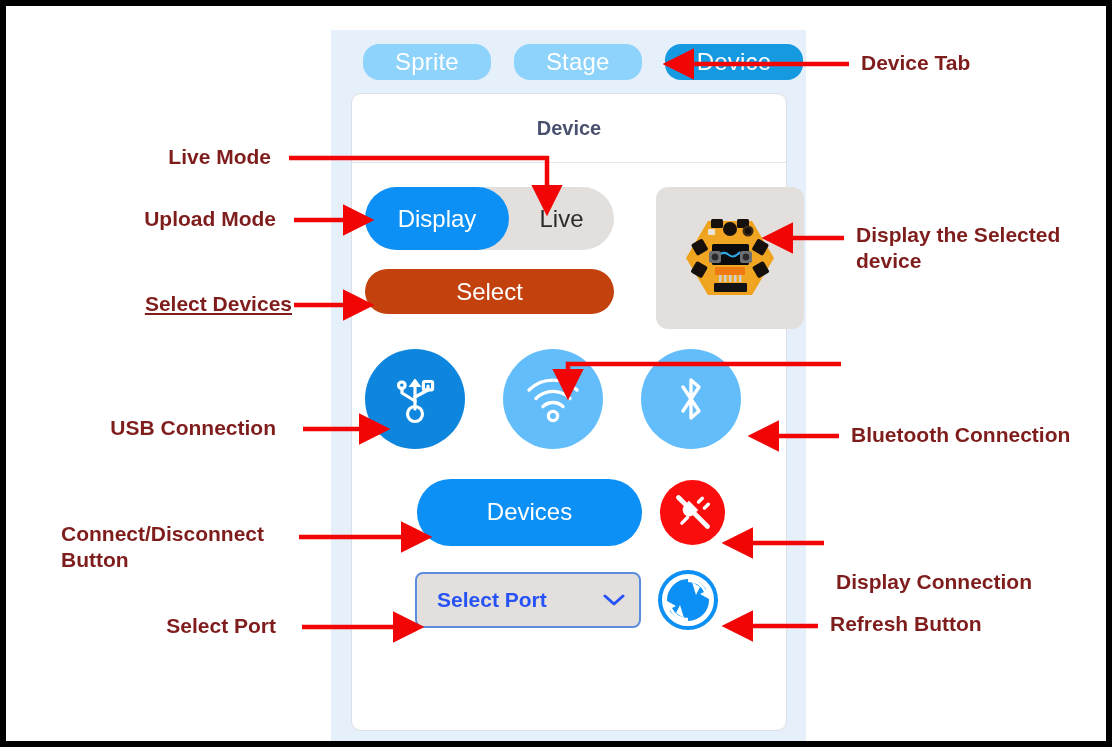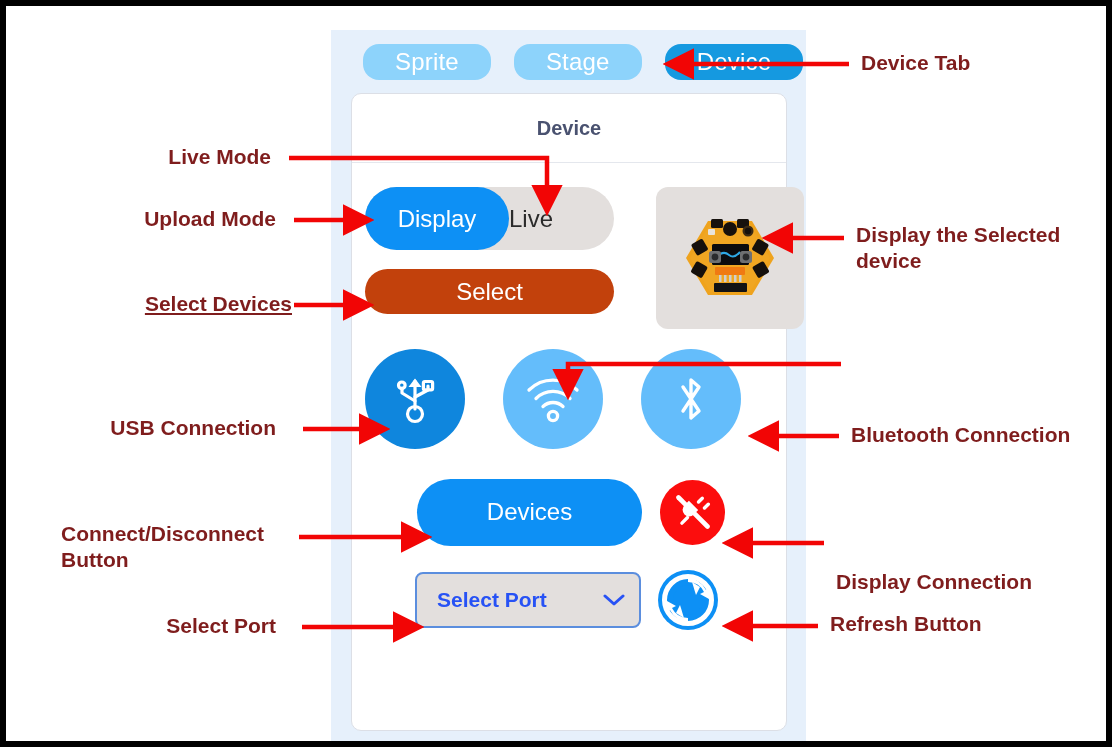--- a/index.html
+++ b/index.html
@@ -117,20 +117,21 @@
     font-size: 24px;
   }
   .mode-live {
     position: absolute;
     left: 144px;
     top: 0;
     width: 105px;
     height: 63px;
     display: flex;
     align-items: center;
+    justify-content: center;
     color: #2b2b2b;
     font-size: 24px;
   }
   .select-btn {
     position: absolute;
     left: 0;
     top: 82px;
     width: 249px;
     height: 45px;
     background: #c2410c;

